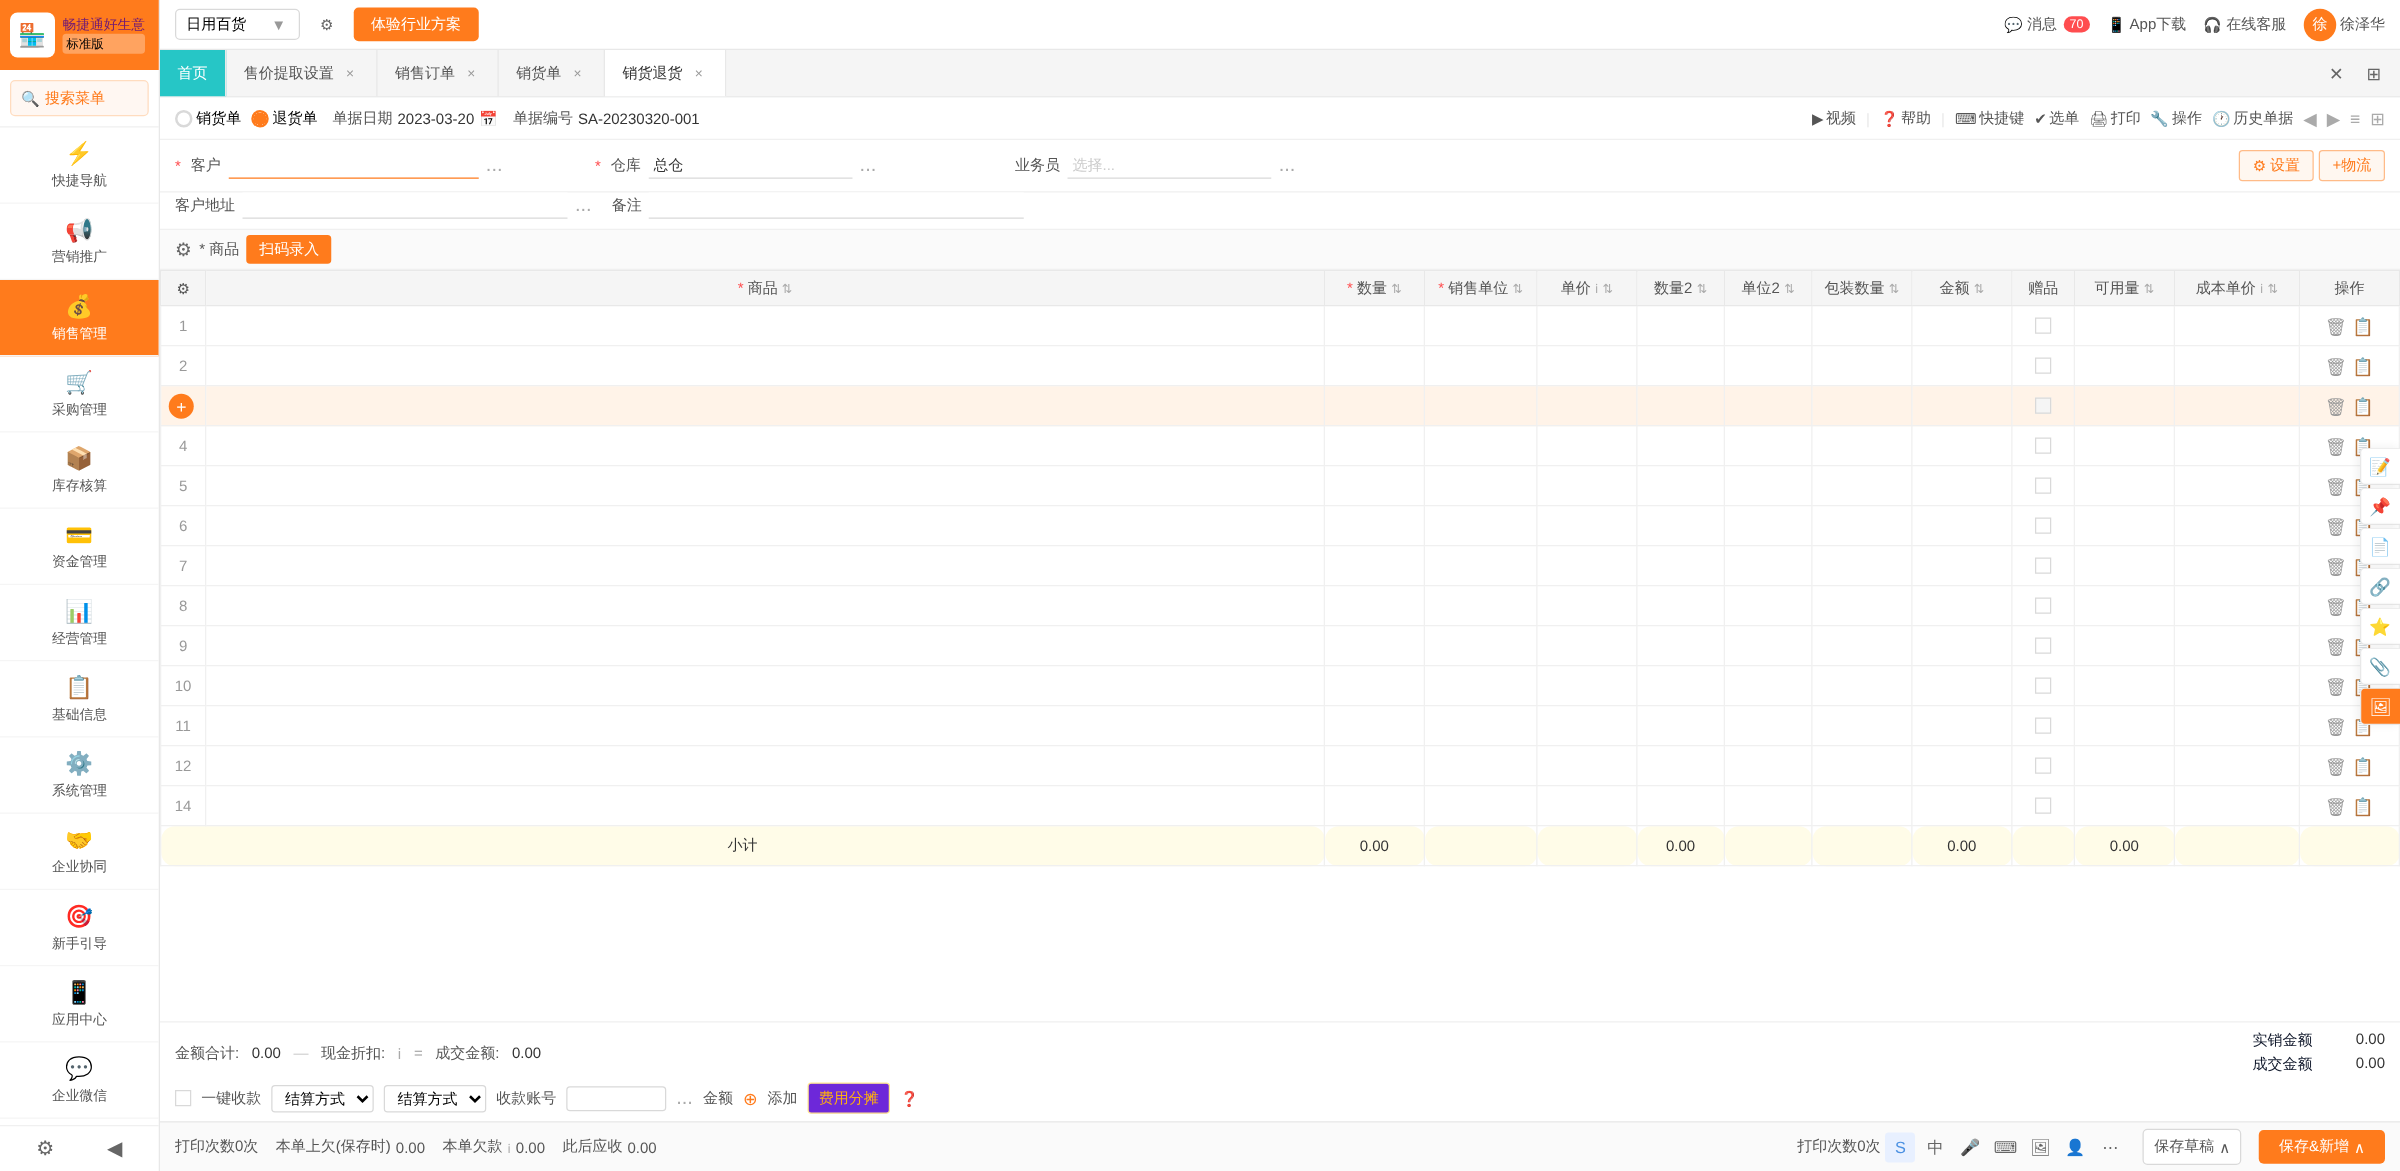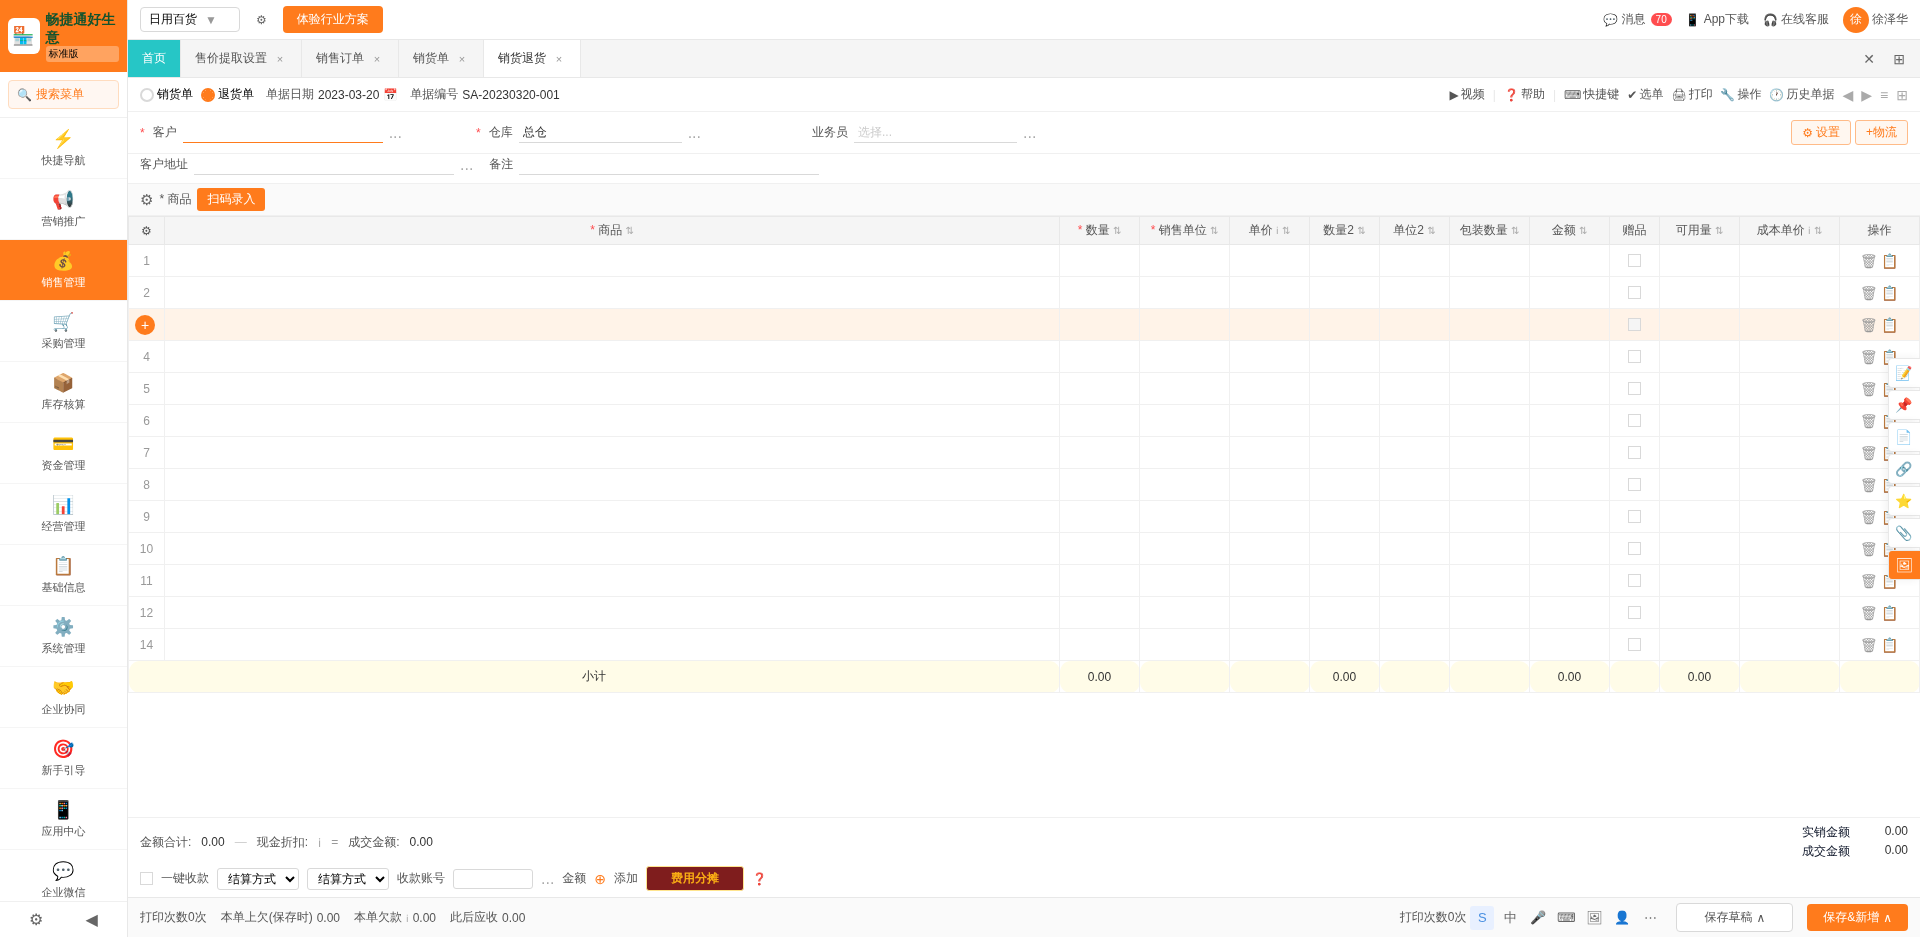--- a/index.html
+++ b/index.html
@@ -2,37 +2,37 @@
 <html><head>
   <meta charset="utf-8">
   <style>
     * { box-sizing: border-box; margin: 0; padding: 0; font-family: 'Microsoft YaHei', Arial, sans-serif; font-size: 12px; }
     body { display: flex; height: 937px; overflow: hidden; background: #f0f2f5; }
 
     
     .sidebar { width: 128px; background: #fff; display: flex; flex-direction: column; border-right: 1px solid #e8e8e8; flex-shrink: 0; }
     .sidebar-logo { background: #ff7b1c; padding: 10px 8px; display: flex; align-items: center; gap: 6px; cursor: pointer; }
     .sidebar-logo-icon { width: 36px; height: 36px; background: #fff; border-radius: 6px; display: flex; align-items: center; justify-content: center; font-size: 18px; color: #ff7b1c; font-weight: bold; }
-    .sidebar-logo-text { color: #14532d; font-size: 14px; font-weight: bold; line-height: 1.3; }
+    .sidebar-logo-text { color: #701a75; font-size: 11px; font-weight: normal; line-height: 1.3; }
     .sidebar-logo-badge { font-size: 10px; background: rgba(255,255,255,0.3); border-radius: 3px; padding: 1px 3px; }
     .sidebar-search { padding: 8px; border-bottom: 1px solid #f0f0f0; }
     .sidebar-search-btn { width: 100%; background: #fff7f2; border: 1px solid #ffdcbf; border-radius: 4px; padding: 5px 8px; color: #ff7b1c; cursor: pointer; display: flex; align-items: center; gap: 4px; font-size: 12px; }
     .sidebar-nav { flex: 1; overflow-y: auto; }
     .sidebar-item { display: flex; flex-direction: column; align-items: center; padding: 10px 4px; cursor: pointer; border-bottom: 1px solid #f5f5f5; color: #555; transition: background 0.2s; }
     .sidebar-item.active { background: #ff7b1c; color: #fff; }
     .sidebar-item-icon { font-size: 18px; margin-bottom: 3px; }
     .sidebar-item-label { font-size: 11px; text-align: left; }
     .sidebar-footer { display: flex; align-items: center; justify-content: space-around; padding: 8px; border-top: 1px solid #f0f0f0; }
 
     
     .main { flex: 1; display: flex; flex-direction: column; overflow: hidden; }
 
     
     .topbar { height: 40px; background: #fff; border-bottom: 1px solid #e8e8e8; display: flex; align-items: center; padding: 0 12px; gap: 8px; }
-    .topbar-select { border: 1px solid #d9d9d9; border-radius: 4px; padding: 3px 8px; background: #fff; font-size: 12px; display: flex; align-items: center; gap: 4px; min-width: 100px; cursor: pointer; }
+    .topbar-select { border: 1px solid #d9d9d9; border-radius: 4px; padding: 3px 8px; background: #fff; font-size: 12px; display: flex; align-items: center; gap: 16px; min-width: 100px; cursor: pointer; }
     .topbar-gear { padding: 4px 8px; cursor: pointer; color: #666; }
     .topbar-trial-btn { background: #ff7b1c; color: #fff; border: none; border-radius: 4px; padding: 5px 14px; cursor: pointer; font-size: 12px; }
     .topbar-right { margin-left: auto; display: flex; align-items: center; gap: 14px; color: #555; }
     .topbar-right-item { display: flex; align-items: center; gap: 3px; cursor: pointer; font-size: 12px; }
     .notif-badge { background: #ff4d4f; color: #fff; border-radius: 10px; font-size: 10px; padding: 1px 5px; margin-left: 2px; }
     .avatar { width: 26px; height: 26px; border-radius: 50%; background: #ff7b1c; color: #fff; display: flex; align-items: center; justify-content: center; font-size: 12px; }
 
     
     .tabbar { height: 38px; background: #f5f5f5; border-bottom: 1px solid #e8e8e8; display: flex; align-items: center; padding: 0 0; }
     .tab { display: flex; align-items: center; padding: 0 14px; height: 100%; cursor: pointer; font-size: 13px; color: #555; border-right: 1px solid #e8e8e8; gap: 4px; position: relative; white-space: nowrap; }
@@ -89,29 +89,29 @@
     .footer { padding: 6px 12px; border-top: 1px solid #f0f0f0; background: #fff; }
     .footer-row1 { display: flex; align-items: center; gap: 10px; margin-bottom: 6px; }
     .footer-label { color: #555; white-space: nowrap; }
     .footer-value { color: #333; font-weight: 500; }
     .footer-dash { color: #ccc; }
     .footer-eq { color: #999; }
     .footer-row2 { display: flex; align-items: center; gap: 8px; }
     .footer-checkbox { width: 13px; height: 13px; border: 1px solid #d9d9d9; display: inline-block; }
     .footer-select { border: 1px solid #d9d9d9; border-radius: 3px; padding: 2px 6px; font-size: 12px; background: #fff; min-width: 80px; }
     .footer-input { border: 1px solid #d9d9d9; border-radius: 3px; padding: 2px 6px; font-size: 12px; width: 80px; }
-    .split-btn { background: #7f1d1d; border: 1px solid #ffe58f; color: #faad14; border-radius: 3px; padding: 3px 24px; cursor: pointer; font-size: 12px; font-weight: bold; }
+    .split-btn { background: #6d28d9; border: 1px solid #ffe58f; color: #faad14; border-radius: 3px; padding: 3px 8px; cursor: pointer; font-size: 12px; }
     .help-icon { color: #aaa; cursor: pointer; }
 
     
     .bottombar { height: 40px; background: #fafafa; border-top: 1px solid #e8e8e8; display: flex; align-items: center; padding: 0 12px; gap: 14px; font-size: 12px; color: #555; }
     .bottom-stat { display: flex; align-items: center; gap: 4px; }
     .bottom-tools { margin-left: auto; display: flex; align-items: center; gap: 4px; }
     .bottom-tool-btn { width: 24px; height: 24px; border-radius: 3px; display: flex; align-items: center; justify-content: center; cursor: pointer; font-size: 13px; color: #666; }
-    .save-draft-btn { background: #fff; border: 1px solid #d9d9d9; color: #555; border-radius: 4px; padding: 5px 27px; cursor: pointer; font-size: 12px; display: flex; align-items: center; gap: 4px; }
+    .save-draft-btn { background: #fff; border: 1px solid #d9d9d9; color: #555; border-radius: 4px; padding: 5px 8px; cursor: pointer; font-size: 12px; display: flex; align-items: center; gap: 4px; }
     .save-new-btn { background: #ff7b1c; color: #fff; border: none; border-radius: 4px; padding: 5px 16px; cursor: pointer; font-size: 12px; display: flex; align-items: center; gap: 4px; }
     .summary-row { display: flex; gap: 8px; font-size: 12px; }
     .summary-label { color: #0f172a; }
     .summary-value { color: #333; font-weight: 500; min-width: 50px; text-align: right; }
 
     
     .right-float { position: fixed; right: 0; top: 50%; transform: translateY(-50%); display: flex; flex-direction: column; gap: 2px; z-index: 100; }
     .right-float-item { width: 32px; background: #fff; border: 1px solid #e8e8e8; border-right: none; border-radius: 4px 0 0 4px; padding: 6px 4px; display: flex; flex-direction: column; align-items: center; cursor: pointer; font-size: 9px; color: #666; gap: 2px; box-shadow: -2px 0 8px rgba(0,0,0,0.06); }
     .right-float-item .icon { font-size: 14px; }
     .right-float-item.active { background: #ff7b1c; color: #fff; }

